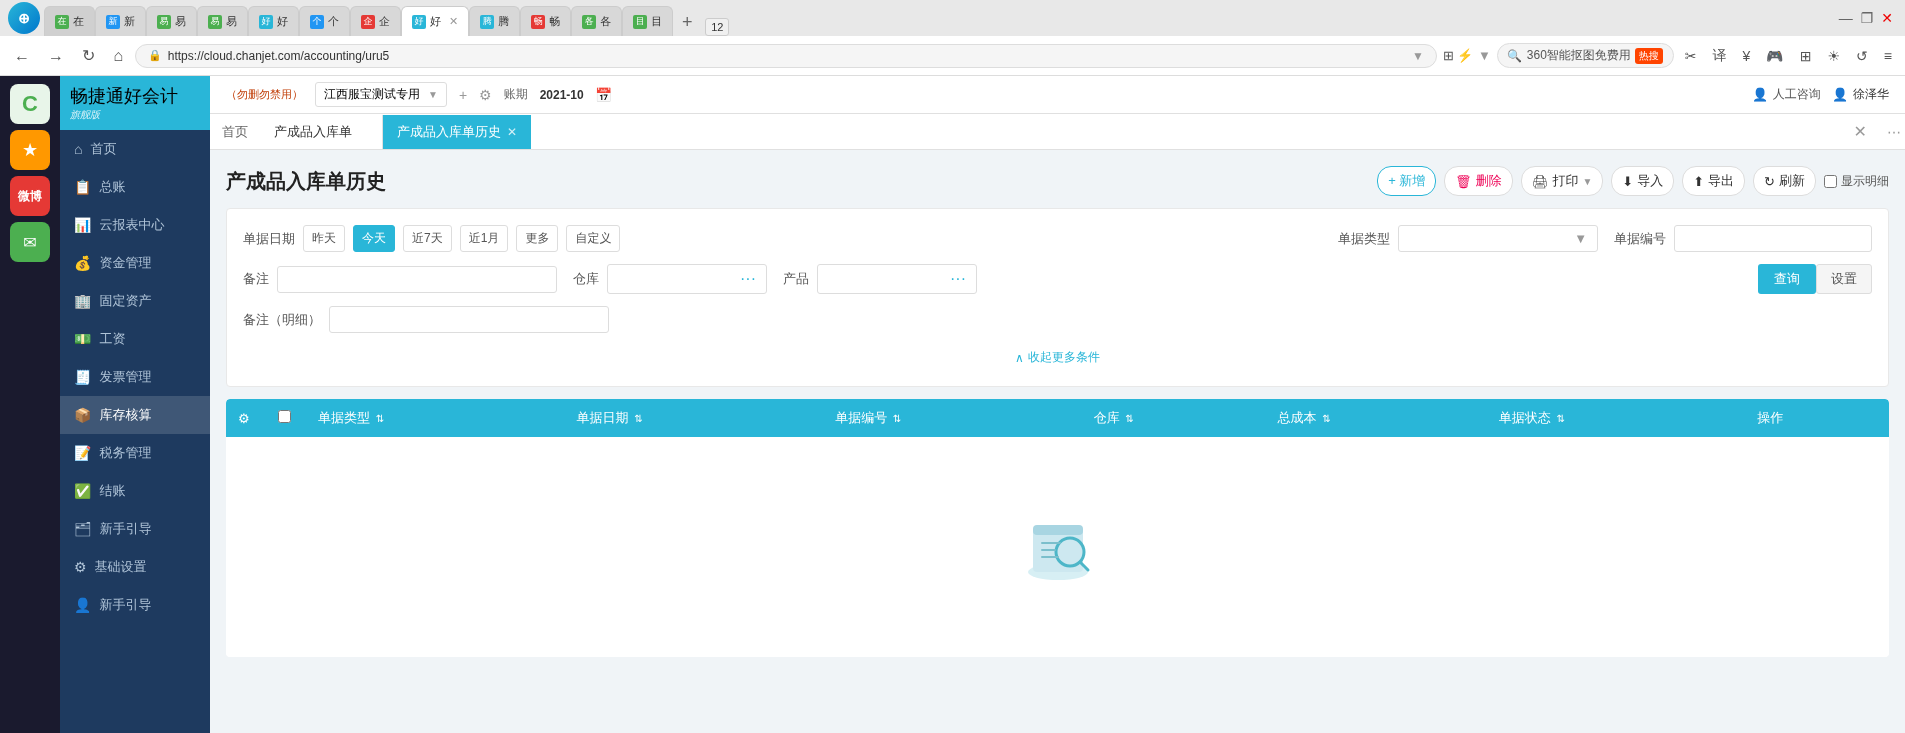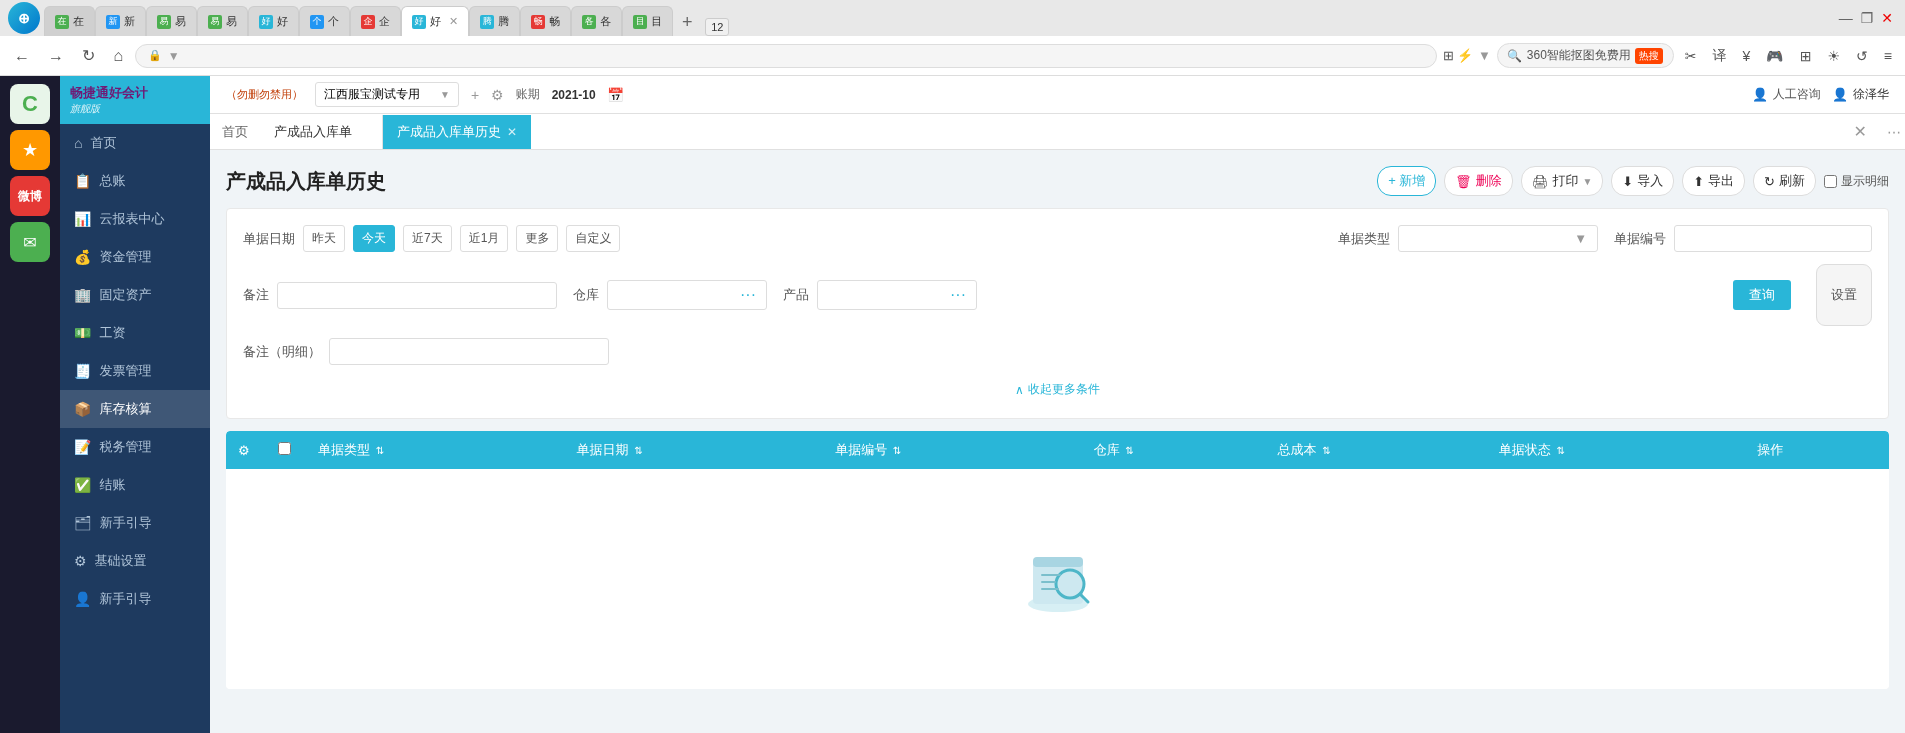--- a/index.html
+++ b/index.html
@@ -26,32 +26,32 @@
     
     .left-sidebar { position: absolute; left: 0; top: 76px; width: 60px; height: 657px; background: #1a1a2e; display: flex; flex-direction: column; align-items: center; padding-top: 8px; gap: 6px; z-index: 10; }
     .app-icon { width: 40px; height: 40px; border-radius: 8px; display: flex; align-items: center; justify-content: center; cursor: pointer; font-size: 18px; }
 
     
     .app-container { position: absolute; left: 60px; top: 76px; right: 0; bottom: 0; display: flex; }
 
     
     .app-nav { width: 150px; background: #1e3a5f; display: flex; flex-direction: column; }
     .app-logo { background: #29b6d8; padding: 8px 10px; display: flex; align-items: center; gap: 6px; cursor: pointer; }
-    .logo-text { color: #701a75; font-size: 13px; font-weight: bold; }
+    .logo-text { color: #000000; font-size: 18px; font-weight: normal; }
     .logo-sub { color: rgba(255,255,255,0.8); font-size: 10px; font-style: italic; }
     .nav-item { display: flex; align-items: center; gap: 8px; padding: 10px 14px; color: #b0c4d8; font-size: 13px; cursor: pointer; transition: background 0.2s; }
     .nav-item.active { background: rgba(255,255,255,0.15); color: #fff; }
     .nav-item-icon { font-size: 14px; }
 
     
     .main-content { flex: 1; display: flex; flex-direction: column; background: #f0f4f7; }
 
     
     .app-topbar { background: #fff; padding: 6px 16px; display: flex; align-items: center; gap: 12px; border-bottom: 1px solid #e0e0e0; }
-    .company-select { display: flex; align-items: center; gap: 20px; border: 1px solid #ddd; border-radius: 3px; padding: 3px 8px; font-size: 12px; cursor: pointer; }
+    .company-select { display: flex; align-items: center; gap: 8px; border: 1px solid #ddd; border-radius: 3px; padding: 3px 8px; font-size: 12px; cursor: pointer; }
     .period-label { font-size: 12px; color: #666; }
     .period-value { font-size: 12px; color: #333; font-weight: bold; }
     .topbar-right { margin-left: auto; display: flex; align-items: center; gap: 12px; }
     .user-service { display: flex; align-items: center; gap: 4px; font-size: 12px; color: #555; cursor: pointer; }
     .user-name { font-size: 12px; color: #333; }
 
     
     .breadcrumb-bar { background: #fff; border-bottom: 1px solid #e0e0e0; display: flex; align-items: center; }
     .breadcrumb-item { padding: 8px 12px; font-size: 13px; color: #666; cursor: pointer; }
     .breadcrumb-tab { background: #29b6d8; color: #fff; padding: 8px 14px; font-size: 13px; display: flex; align-items: center; gap: 6px; cursor: pointer; }
@@ -77,21 +77,21 @@
     .filter-label { font-size: 13px; color: #555; white-space: nowrap; }
     .date-btn { padding: 4px 8px; font-size: 12px; border: 1px solid #ddd; border-radius: 3px; background: #fff; cursor: pointer; color: #555; }
     .date-btn.active { background: #29b6d8; color: #fff; border-color: #29b6d8; }
     .date-range-text { font-size: 12px; color: #999; margin-top: 2px; }
     .filter-select { display: flex; align-items: center; gap: 6px; border: 1px solid #ddd; border-radius: 3px; padding: 5px 10px; font-size: 13px; background: #fff; min-width: 160px; cursor: pointer; }
     .filter-input { border: 1px solid #ddd; border-radius: 3px; padding: 5px 10px; font-size: 13px; background: #fff; min-width: 160px; }
     .filter-select-arrow { color: #999; margin-left: auto; }
     .filter-dots { color: #29b6d8; font-size: 16px; cursor: pointer; }
 
     .btn-query { background: #29b6d8; color: #fff; border: none; padding: 6px 16px; border-radius: 3px; font-size: 13px; cursor: pointer; }
-    .btn-setting { background: #f5f5f5; color: #555; border: 1px solid #ddd; padding: 21px 14px; border-radius: 9px; font-size: 13px; cursor: pointer; }
+    .btn-setting { background: #f5f5f5; color: #555; border: 1px solid #ddd; padding: 5px 14px; border-radius: 3px; font-size: 13px; cursor: pointer; }
 
     .collapse-btn { display: flex; align-items: center; gap: 4px; font-size: 12px; color: #29b6d8; cursor: pointer; justify-content: center; padding: 4px; }
 
     
     .data-table { width: 100%; border-collapse: collapse; background: #fff; border-radius: 4px; overflow: hidden; }
     .table-header { background: #29b6d8; }
     .table-header th { padding: 10px 12px; font-size: 13px; color: #fff; font-weight: normal; text-align: left; white-space: nowrap; }
     .table-header th.sortable { cursor: pointer; }
     .sort-icon { font-size: 10px; margin-left: 2px; }
     .th-checkbox { width: 40px; text-align: center; }
@@ -172,20 +172,21 @@
     </div>
   </div>
 
   <div class="nav-bar">
     <button class="nav-btn">←</button>
     <button class="nav-btn">→</button>
     <button class="nav-btn">↻</button>
     <button class="nav-btn">⌂</button>
     <div class="address-bar">
       <span class="address-icon">🔒</span>
+      <span class="address-text">https://cloud.chanjet.com/accounting/uru5</span>
       <span style="font-size:12px;color:#999;cursor:pointer;">▼</span>
     </div>
     <div style="display:flex;align-items:center;gap:4px;">
       <span style="font-size:13px;color:#555;cursor:pointer;">⊞</span>
       <span style="font-size:13px;color:#555;cursor:pointer;">⚡</span>
       <span style="font-size:13px;color:#999;cursor:pointer;">▼</span>
     </div>
 
     <div class="search-bar">
       <span style="font-size:12px;color:#666;">🔍</span>
@@ -398,21 +399,21 @@
             </div>
           </div>
           <div class="filter-group">
             <span class="filter-label">产品</span>
             <div class="filter-select" style="min-width:160px;">
               <span style="flex:1;"></span>
               <span class="filter-dots">···</span>
             </div>
           </div>
 
-          <div style="display:flex;gap:25px;margin-left:auto;align-items:center;">
+          <div style="display:flex;gap:0;margin-left:auto;align-items:center;">
             <button class="btn-query">查询</button>
             <button class="btn-setting">设置</button>
           </div>
         </div>
 
         <div class="filter-row" style="margin-bottom:0;">
           <div class="filter-group">
             <span class="filter-label">备注（明细）</span>
             <input class="filter-input" style="min-width: 280px;">
           </div>

